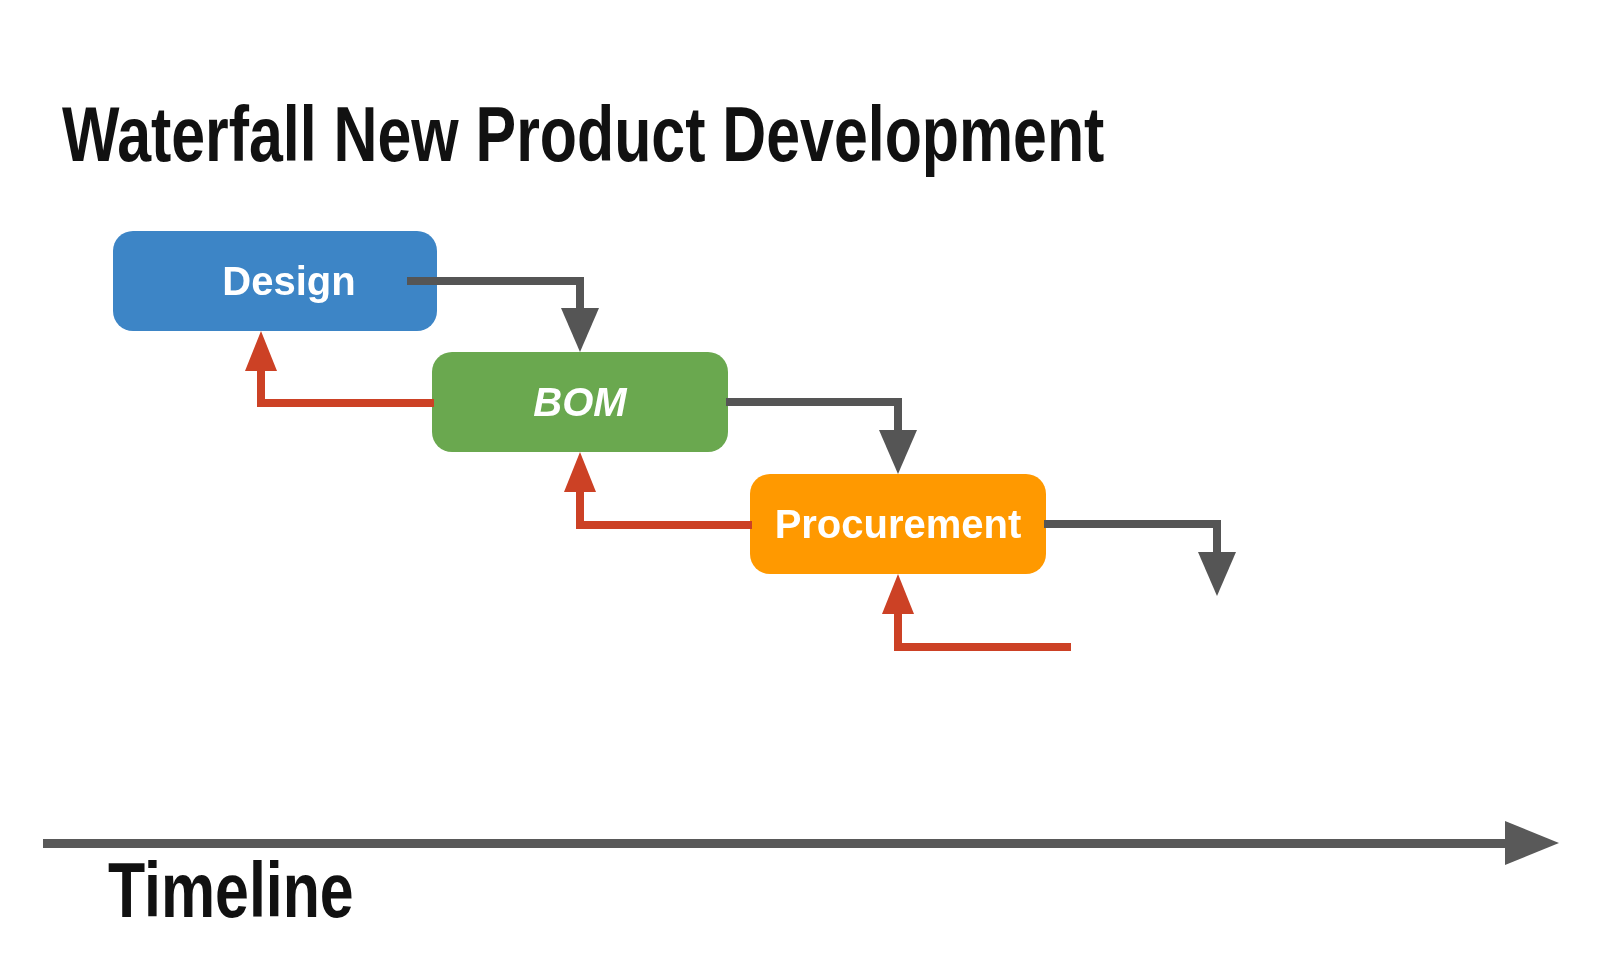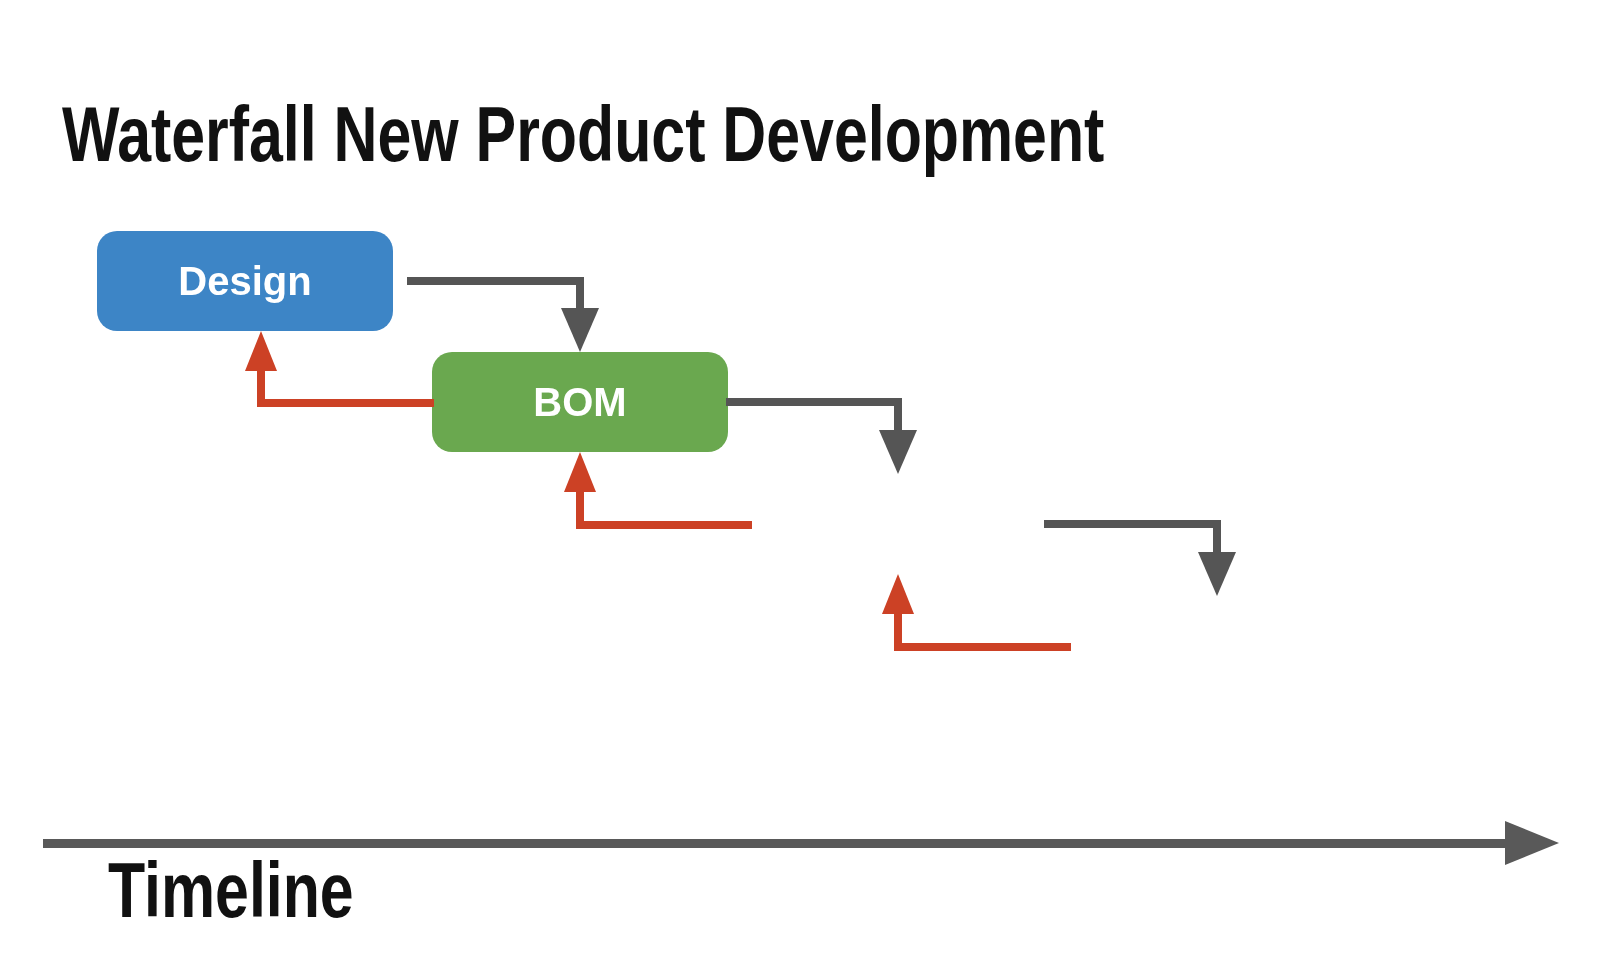--- a/index.html
+++ b/index.html
@@ -45,22 +45,22 @@
   
   .stage {
     position: absolute;
     width: 296px;
     height: 100px;
     border-radius: 20px;
     display: flex;
     align-items: center;
     justify-content: center;
   }
-  .s0 { left: 97px;  top: 231px; }
-  .s1 { left: 432px;  top: 352px; }
+  .s0 { left: 113px;  top: 231px; padding-left: 28px; }
+  .s1 { left: 432px;  top: 352px; font-style: italic; }
   .s2 { left: 750px;  top: 474px; }
   .s3 { left: 1069px; top: 596px; }
   .stage-label {
     color: var(--box-text, #ffffff);
     font-size: 40px;
     font-weight: 700;
     white-space: nowrap;
   }
 
   
@@ -90,20 +90,23 @@
 
 <div class="canvas">
 
   <h1 class="title">Waterfall New Product Development</h1>
 
   <div class="stage s0" style="background-color: rgb(61, 133, 198);">
     <span class="stage-label">Design</span>
   </div>
   <div class="stage s1" style="background-color: rgb(106, 168, 79);">
     <span class="stage-label">BOM</span>
+  </div>
+  <div class="stage s2" style="background-color: rgb(255, 153, 0);">
+    <span class="stage-label">Procurement</span>
   </div>
 
   <div>
     <div class="line fwd" style="left:407px;top:277px;width:177px;height:8px;"></div>
     <div class="line fwd" style="left:576px;top:277px;width:8px;height:32px;"></div>
     <div class="tri tri-down" style="left:561px;top:308px;"></div>
   </div>
 
   <div>
     <div class="line fwd" style="left:726px;top:398px;width:176px;height:8px;"></div>

